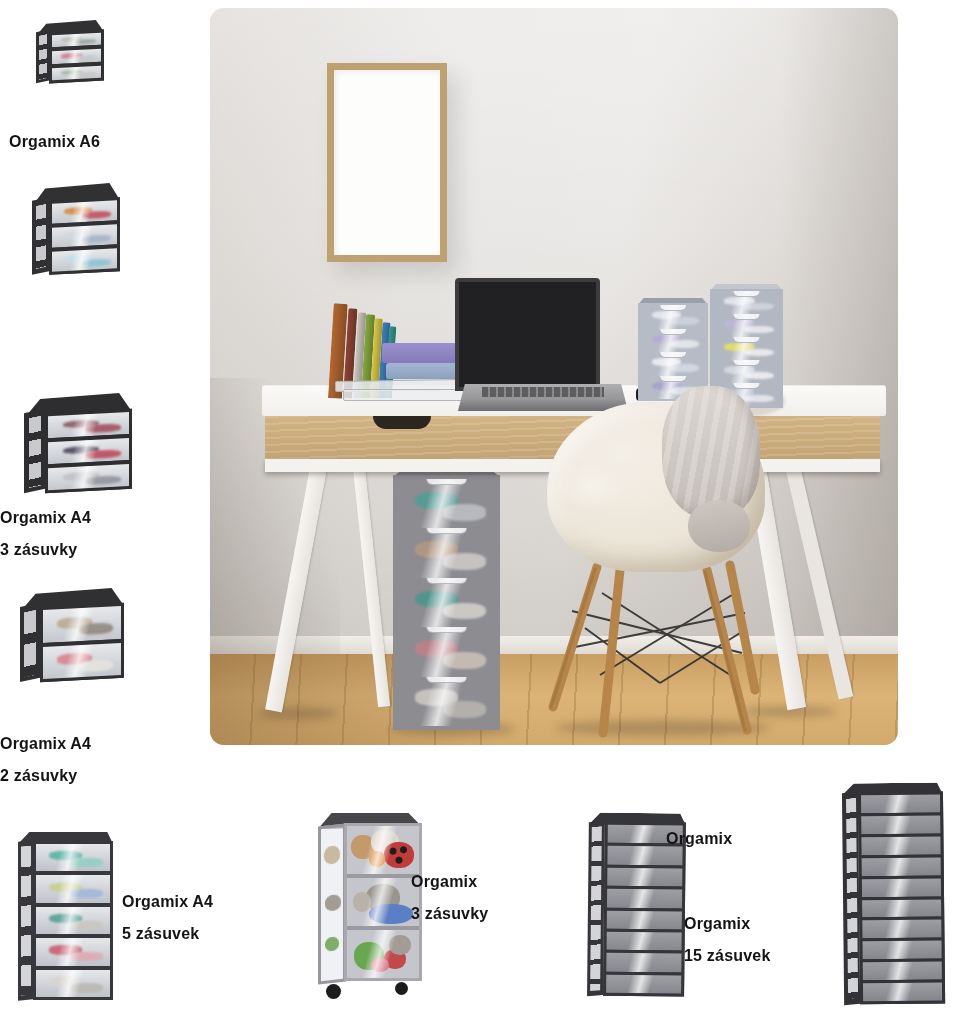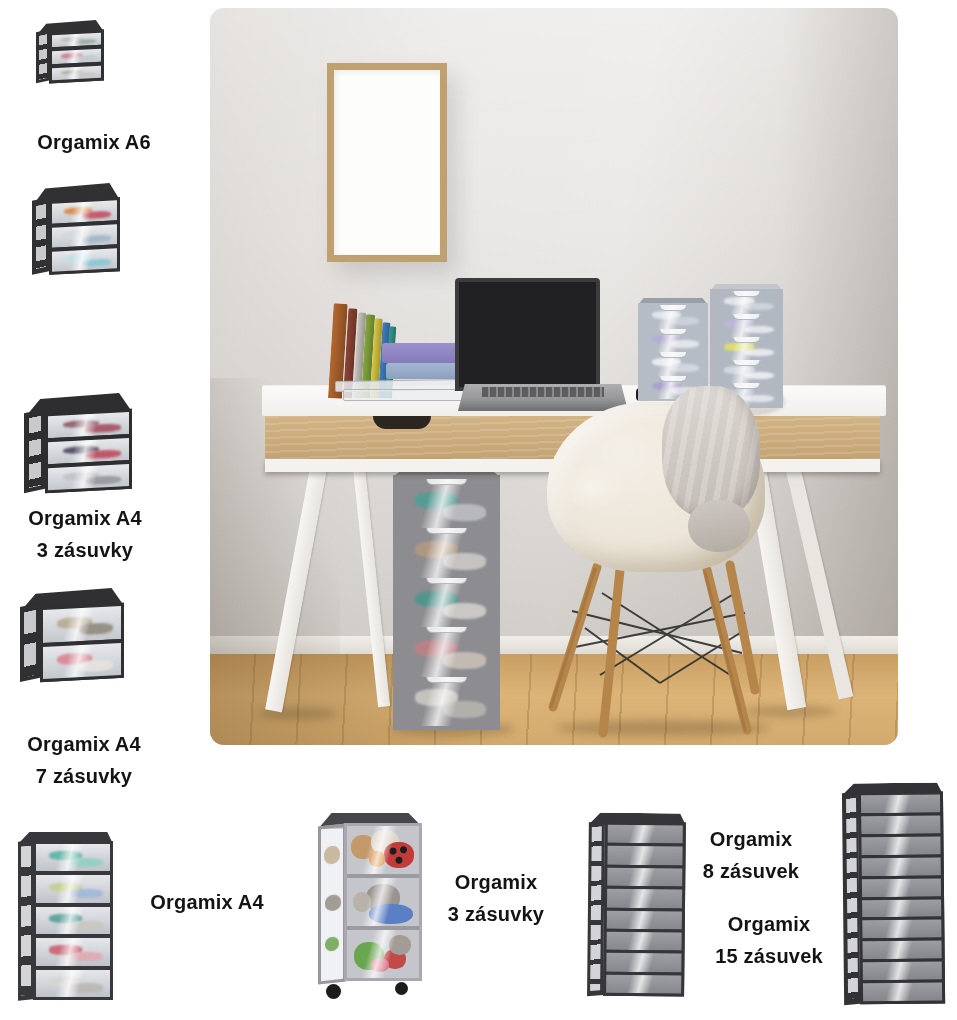--- a/index.html
+++ b/index.html
@@ -1,20 +1,20 @@
 <!DOCTYPE html>
 <html><head>
 <meta charset="utf-8">
 <style>
   html,body{margin:0;padding:0;background:#fff;}
   .canvas{position:relative;width:957px;height:1020px;background:#ffffff;overflow:hidden;
           font-family:"Liberation Sans","DejaVu Sans",sans-serif;}
   
-  .plabel{position:absolute;text-align:center;color:#141414;font-weight:600;
-          font-size:20px;line-height:32px;letter-spacing:.2px;white-space:nowrap;}
+  .plabel{position:absolute;text-align:left;color:#141414;font-weight:600;
+          font-size:16px;line-height:32px;letter-spacing:.2px;white-space:nowrap;}
   
   .unit{position:absolute;}
   .cu-top{position:absolute;left:0;right:0;top:0;height:26%;}
   .cu-body{position:absolute;left:0;right:0;top:18%;bottom:0;display:flex;}
   .cu-side{width:19%;position:relative;}
   .cu-slits{position:absolute;inset:8% 18% 6% 22%;}
   .cu-front{flex:1;display:flex;flex-direction:column;box-sizing:border-box;}
   .dr{position:relative;flex:1;overflow:hidden;}
   .dr-c{position:absolute;border-radius:40%;filter:blur(1px);opacity:.85;}
   .dr-h{position:absolute;top:0;left:50%;transform:translateX(-50%);width:42%;height:6px;
@@ -333,32 +333,32 @@
 
   <div class="plabel" style="left:9px;top:126px;width:170px">
     <div>Orgamix A6</div>
   </div>
   <div class="plabel" style="left:0px;top:502px;width:170px">
     <div>Orgamix A4</div>
     <div>3 zásuvky</div>
   </div>
   <div class="plabel" style="left:0px;top:728px;width:168px">
     <div>Orgamix A4</div>
-    <div>7 zásuvky</div>
+    <div>2 zásuvky</div>
   </div>
   <div class="plabel" style="left:122px;top:886px;width:170px">
     <div>Orgamix A4</div>
+    <div>5 zásuvek</div>
   </div>
   <div class="plabel" style="left:411px;top:866px;width:170px">
     <div>Orgamix</div>
     <div>3 zásuvky</div>
   </div>
   <div class="plabel" style="left:666px;top:823px;width:170px">
     <div>Orgamix</div>
-    <div>8 zásuvek</div>
   </div>
   <div class="plabel" style="left:684px;top:908px;width:170px">
     <div>Orgamix</div>
     <div>15 zásuvek</div>
   </div>
 
   <div class="photo">
     <div class="photo-shade-bottom"></div>
     <div class="wall-shadow-right"></div>
 

